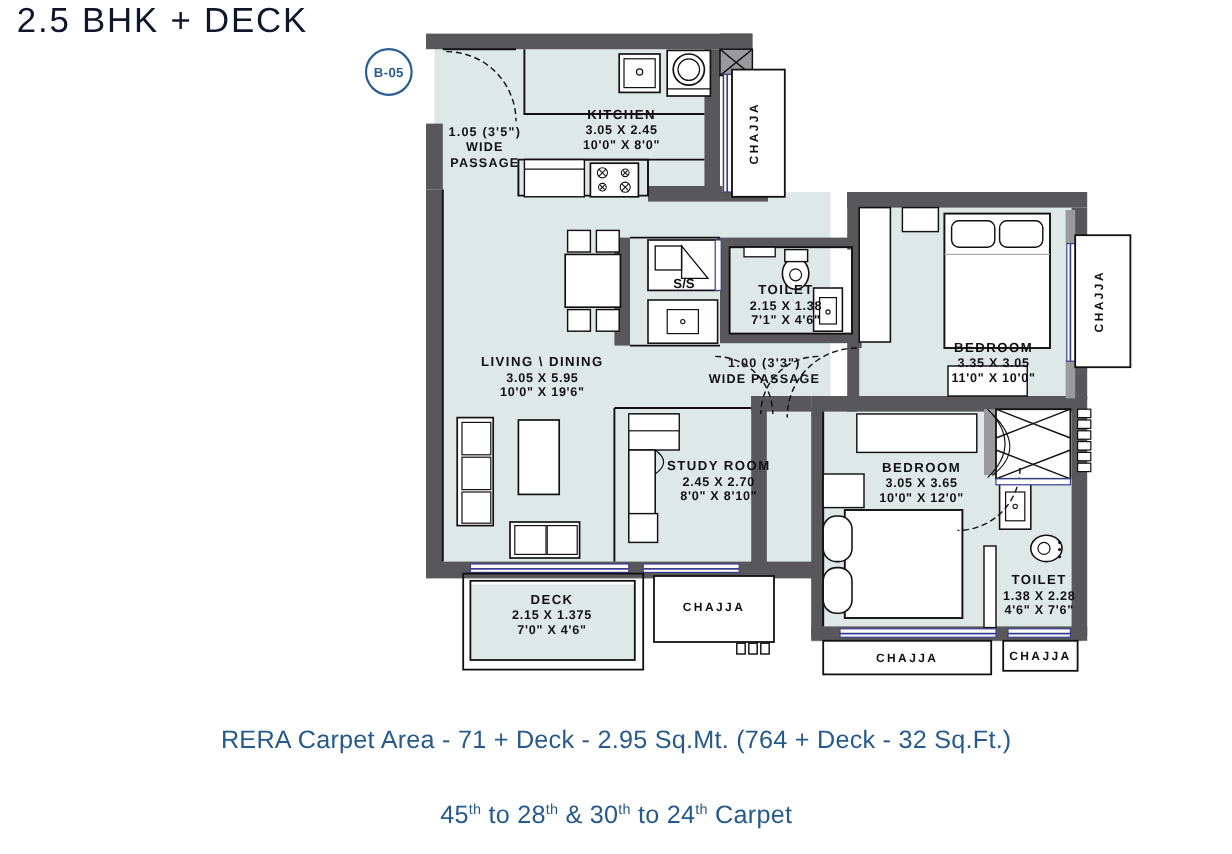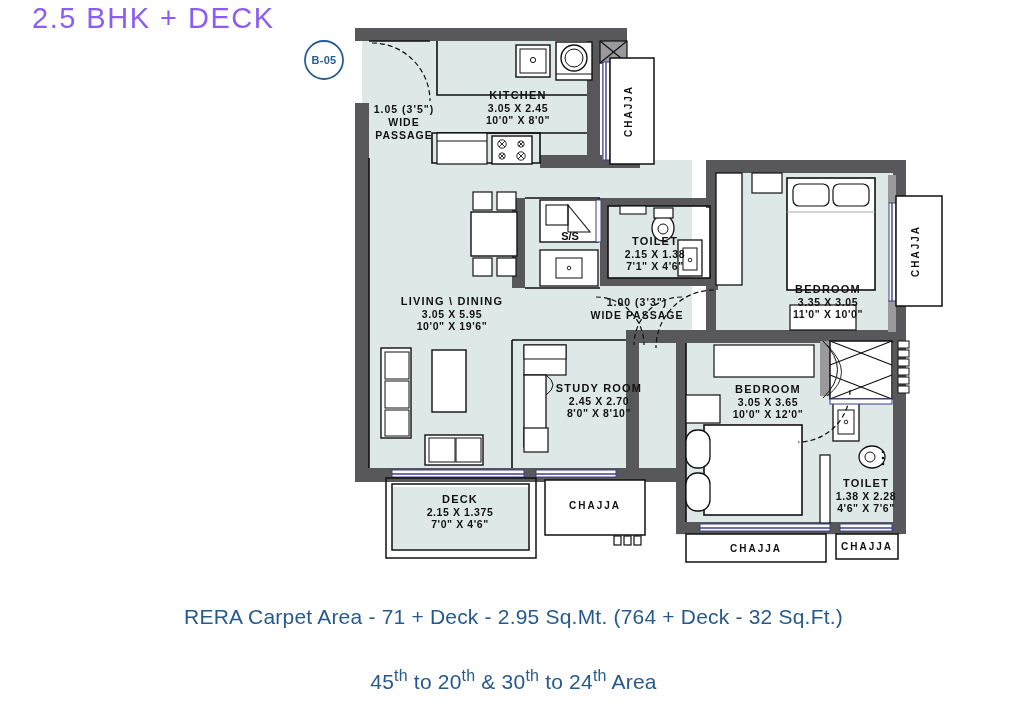--- a/index.html
+++ b/index.html
@@ -13,24 +13,23 @@
     position: relative;
     font-family: "Liberation Sans", sans-serif;
     overflow: hidden;
   }
   #page-title {
     position: absolute;
     left: 14px;
     top: 2px;
     font-size: 29px;
     letter-spacing: 1.5px;
-    color: #8b5cf6;
+    color: #0f172a;
     font-weight: 400;
     font-family: "Liberation Sans", sans-serif;
-    margin-left: 18px;
   }
   #plan-wrap {
     position: absolute;
     left: 0;
     top: 0;
     width: 1027px;
     height: 600px;
   }
   svg.plan {
     display: block;
@@ -95,21 +94,21 @@
     white-space: nowrap;
   }
   #floor-line {
     margin-top: 38px;
     font-size: 21px;
     color: #265a8c;
     letter-spacing: 0.2px;
     font-family: "Liberation Sans", sans-serif;
   }
   #floor-line sup {
-    font-size: 16px;
+    font-size: 12px;
     vertical-align: super;
   }
 </style>
 </head>
 <body>
 
 <div id="page-title">2.5 BHK + DECK</div>
 
 <div id="plan-wrap">
 <svg class="plan" width="1027" height="600" viewBox="0 0 1027 600" xmlns="http://www.w3.org/2000/svg">
@@ -444,15 +443,15 @@
     <circle cx="324" cy="60" r="19" fill="#ffffff" stroke="#2a5d8f" stroke-width="1.8"></circle>
     <text class="unit-badge-text" x="324" y="64" text-anchor="middle">B-05</text>
   </g>
 
 </svg>
 </div>
 
 <div id="footer">
   <div id="rera-line">RERA Carpet Area - 71 + Deck - 2.95 Sq.Mt. (764 + Deck - 32 Sq.Ft.)</div>
   <div id="floor-line">
-    <span>45</span><sup>th</sup><span> to 20</span><sup>th</sup><span> &amp; 30</span><sup>th</sup><span> to 24</span><sup>th</sup><span> Area</span>
+    <span>45</span><sup>th</sup><span> to 28</span><sup>th</sup><span> &amp; 30</span><sup>th</sup><span> to 24</span><sup>th</sup><span> Carpet</span>
   </div>
 </div>
 
 </body></html>

